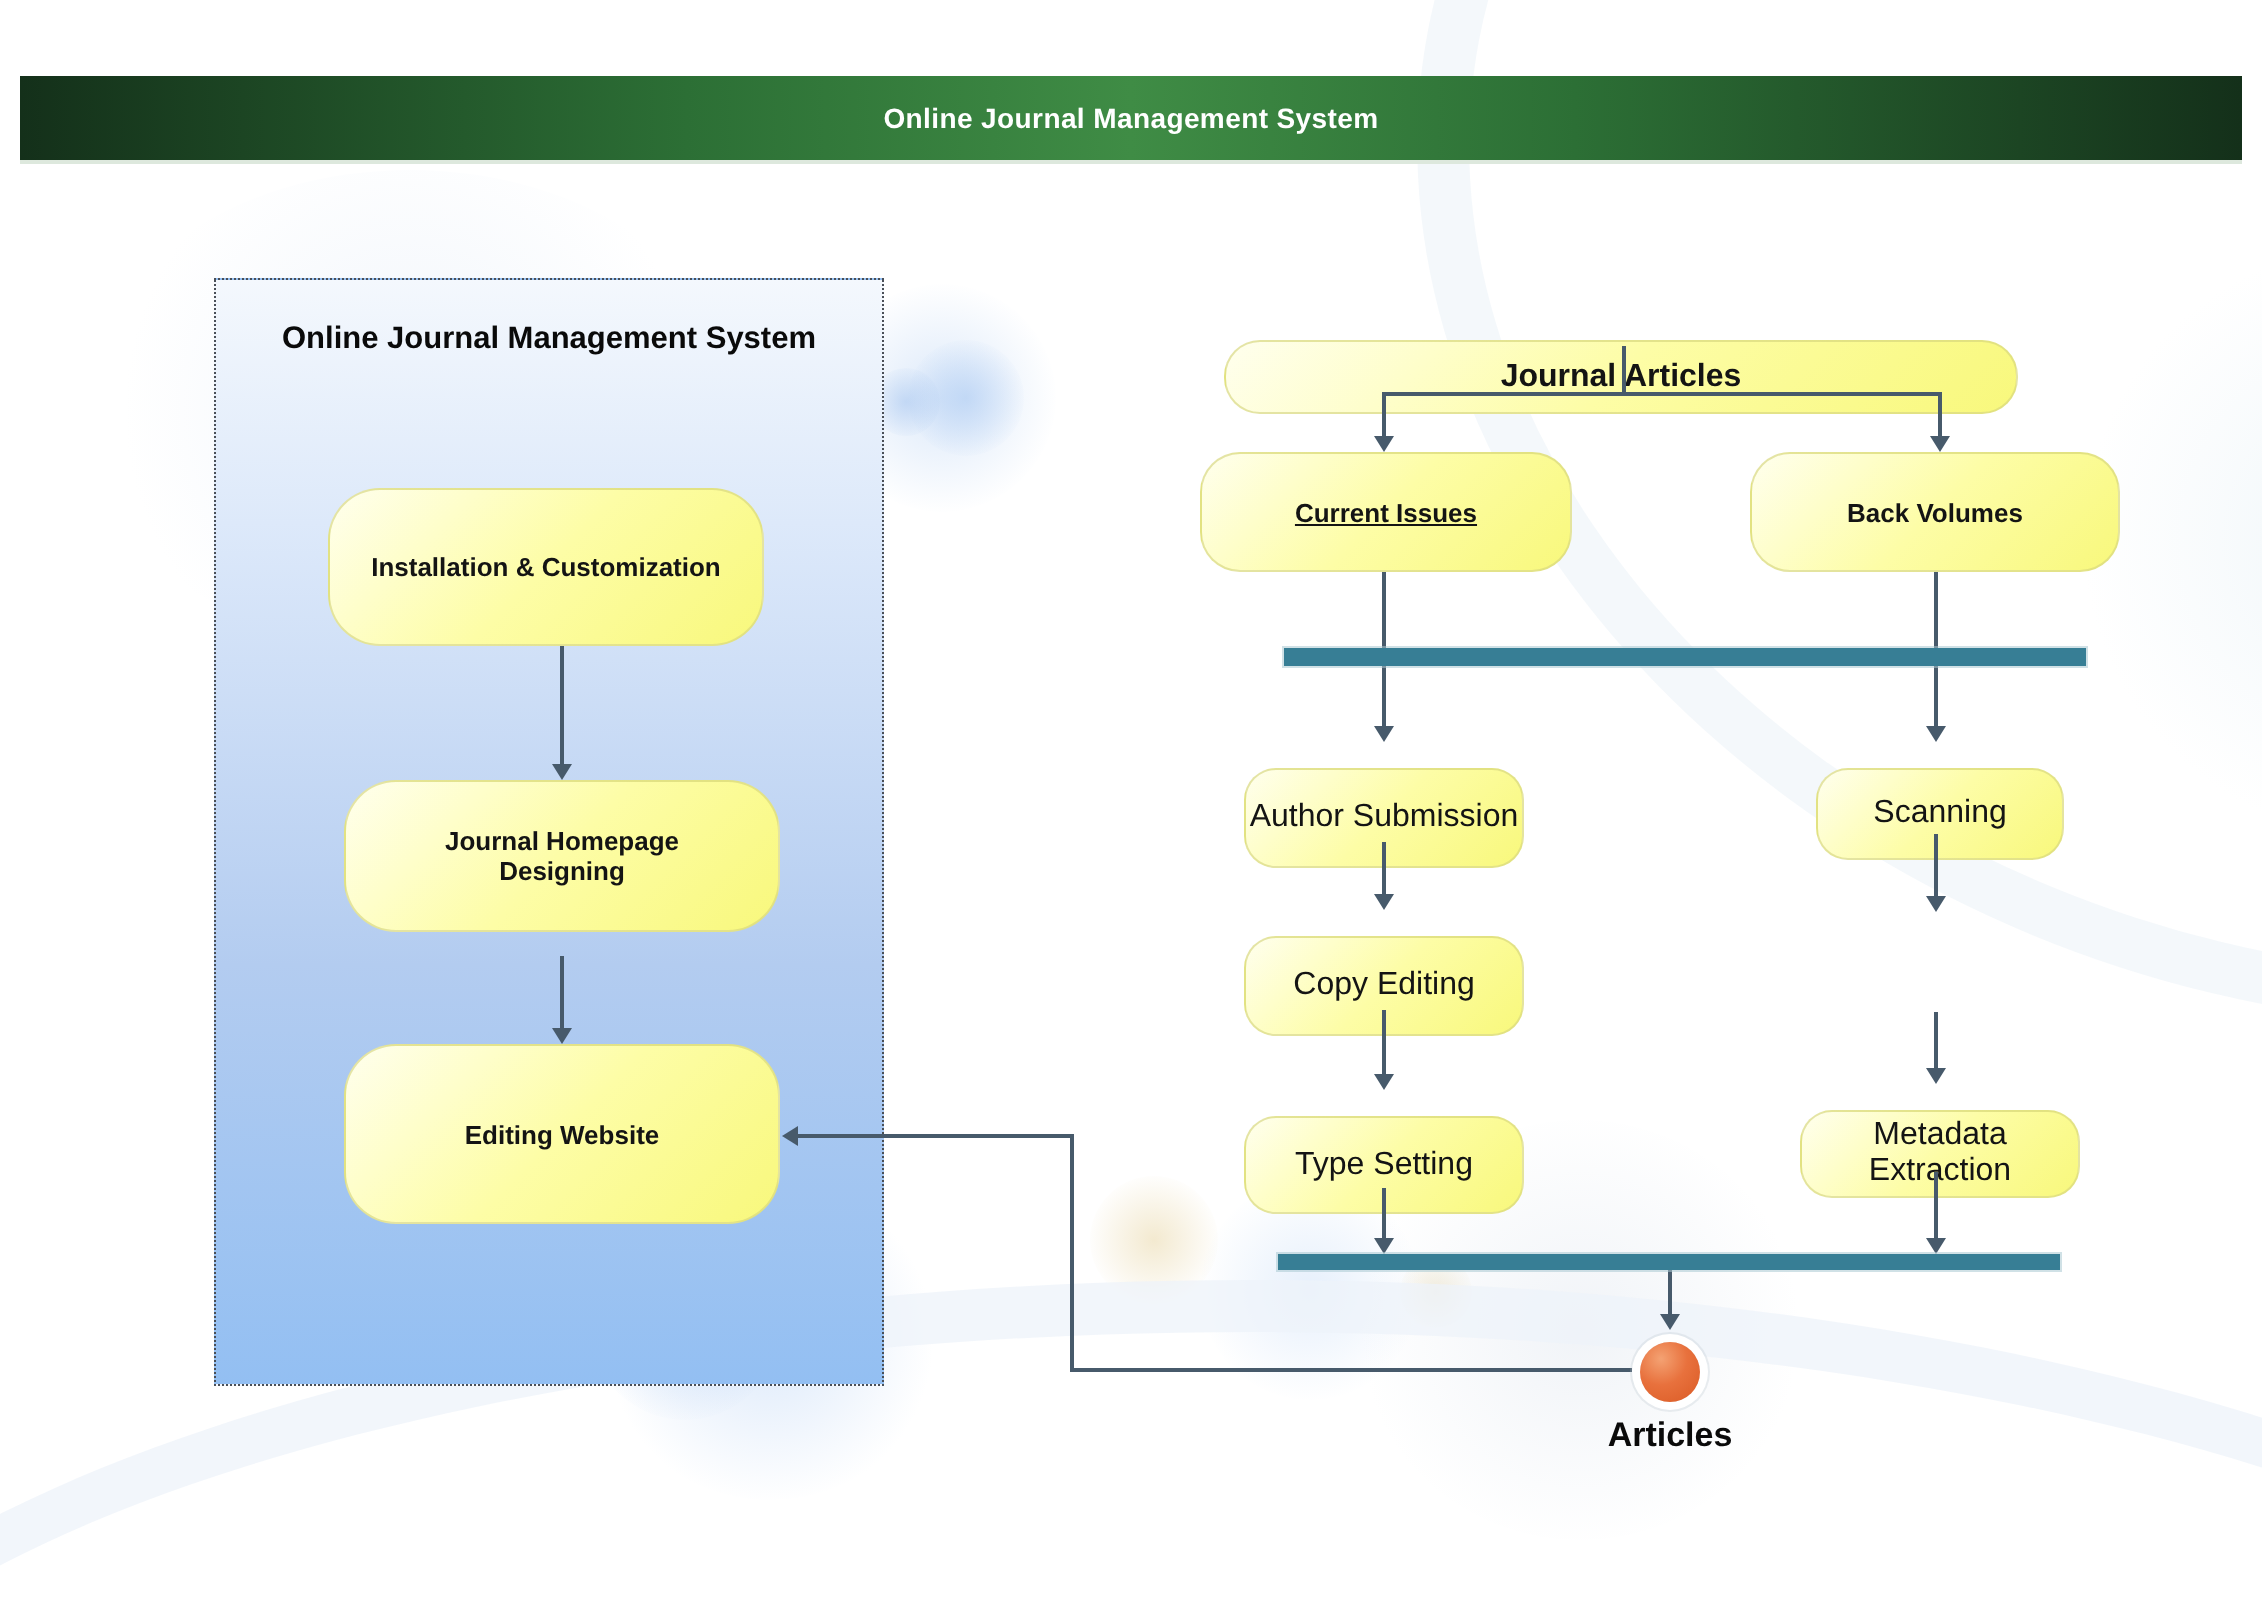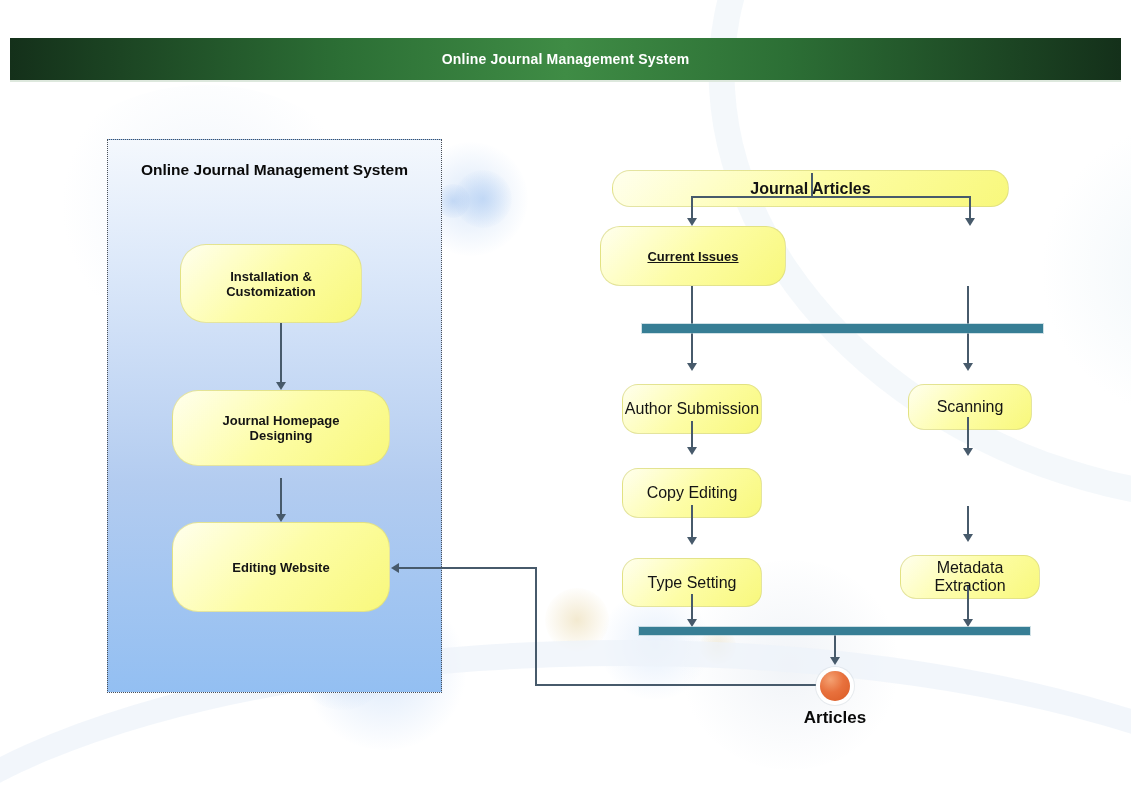--- a/index.html
+++ b/index.html
@@ -92,21 +92,21 @@
   <div class="dec-swoosh" style="left:-150px;top:640px;width:1500px;height:520px;"></div>
   <div class="dec-swoosh" style="left:700px;top:-250px;width:900px;height:700px;transform:rotate(18deg);border-color:rgba(240,245,250,0.7);"></div>
 
   <div class="header-bar">
     <span>Online Journal Management System</span>
   </div>
 
   <div class="panel"></div>
   <div class="panel-title">Online Journal Management System</div>
 
-  <div class="ynode bold r26" style="left:180px;top:244px;width:182px;height:79px;">
+  <div class="ynode bold r26" style="left:164px;top:244px;width:218px;height:79px;">
       <span style="padding:0 14px;">Installation &amp; Customization</span>
     </div>
 
   <div class="ynode bold r26" style="left:172px;top:390px;width:218px;height:76px;">
       <span style="padding:0 44px;">Journal Homepage Designing</span>
     </div>
 
   <div class="ynode bold r26" style="left:172px;top:522px;width:218px;height:90px;">
       <span style="padding:0 14px;">Editing Website</span>
     </div>
@@ -124,20 +124,23 @@
   <div class="line hline" style="left:691px;top:196px;width:280px;"></div>
   <div class="line vline" style="left:691px;top:196px;height:23px;"></div>
   <div class="arr-down" style="left:687px;top:218px;"></div>
   <div class="line vline" style="left:969px;top:196px;height:23px;"></div>
   <div class="arr-down" style="left:965px;top:218px;"></div>
 
   <div class="ynode bold r20" style="left:600px;top:226px;width:186px;height:60px;text-decoration:underline;">
       <span>Current Issues</span>
     </div>
 
+  <div class="ynode bold r20" style="left:875px;top:226px;width:185px;height:60px;">
+      <span>Back Volumes</span>
+    </div>
 
   <div class="line vline" style="left:691px;top:286px;height:77px;"></div>
   <div class="arr-down" style="left:687px;top:363px;"></div>
   <div class="line vline" style="left:967px;top:286px;height:77px;"></div>
   <div class="arr-down" style="left:963px;top:363px;"></div>
 
   <div class="sync-bar" style="left:642px;top:324px;width:401px;"></div>
 
   <div class="ynode reg r16" style="left:622px;top:371px;width:140px;height:50px;">
       <span>Author Submission</span>

